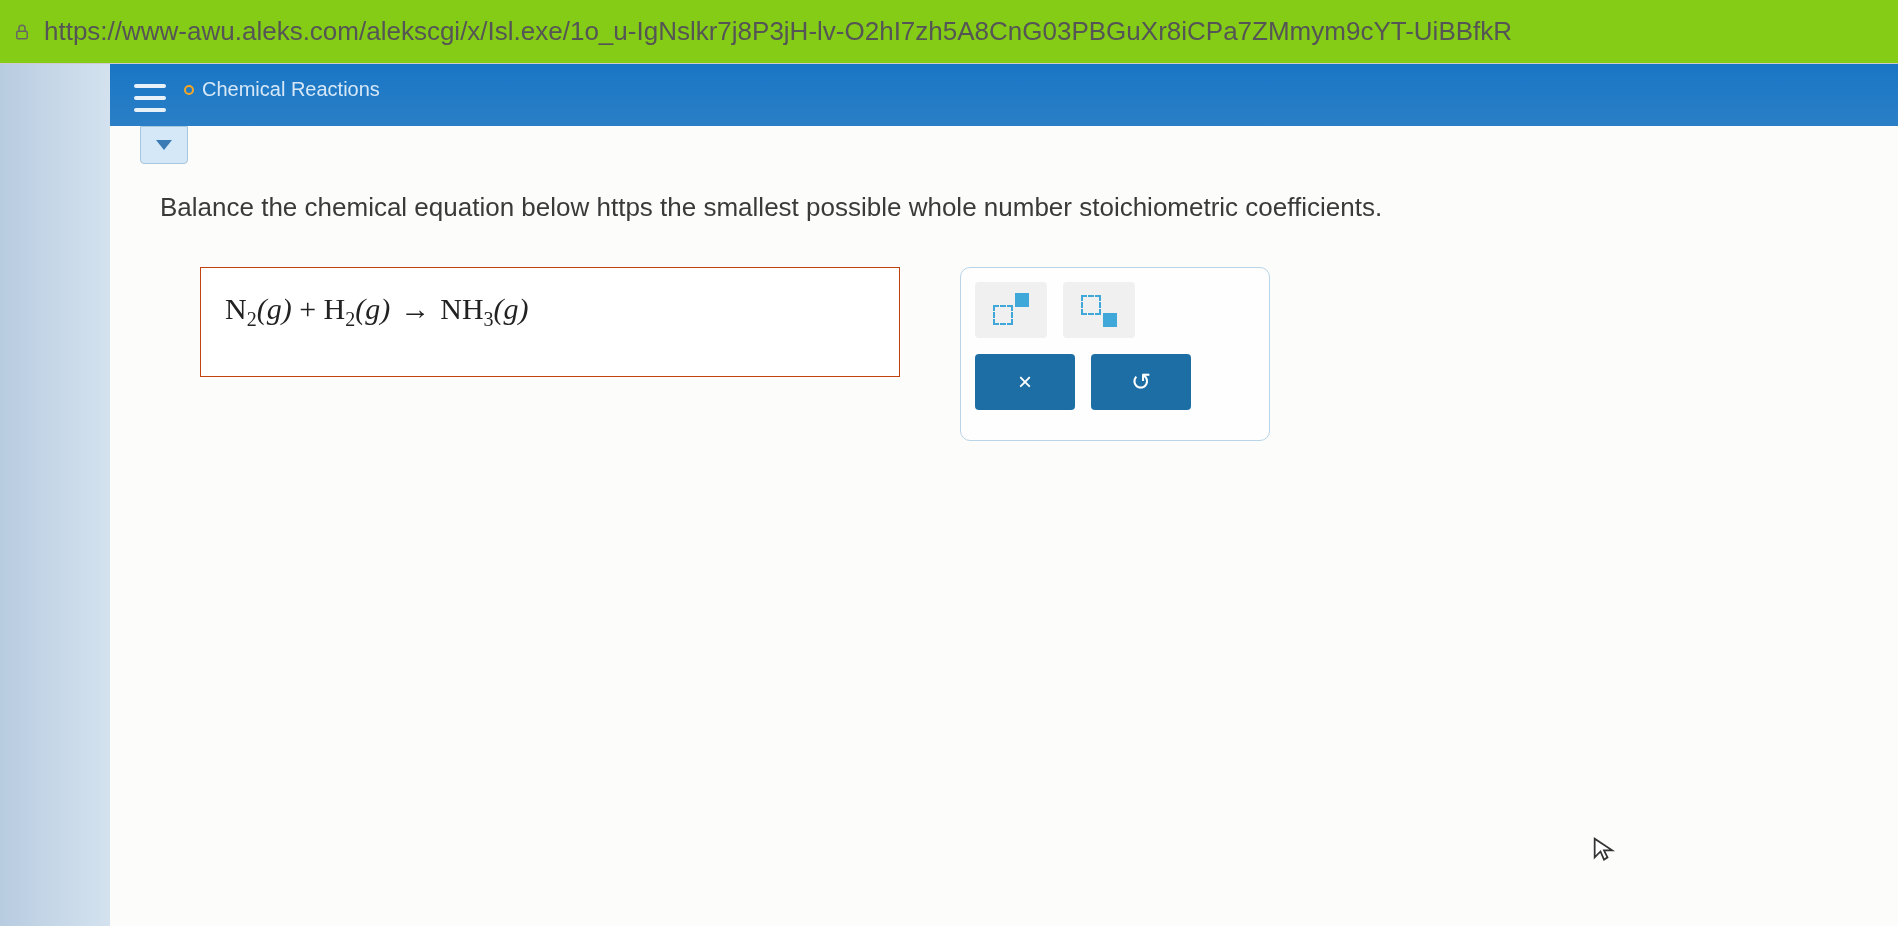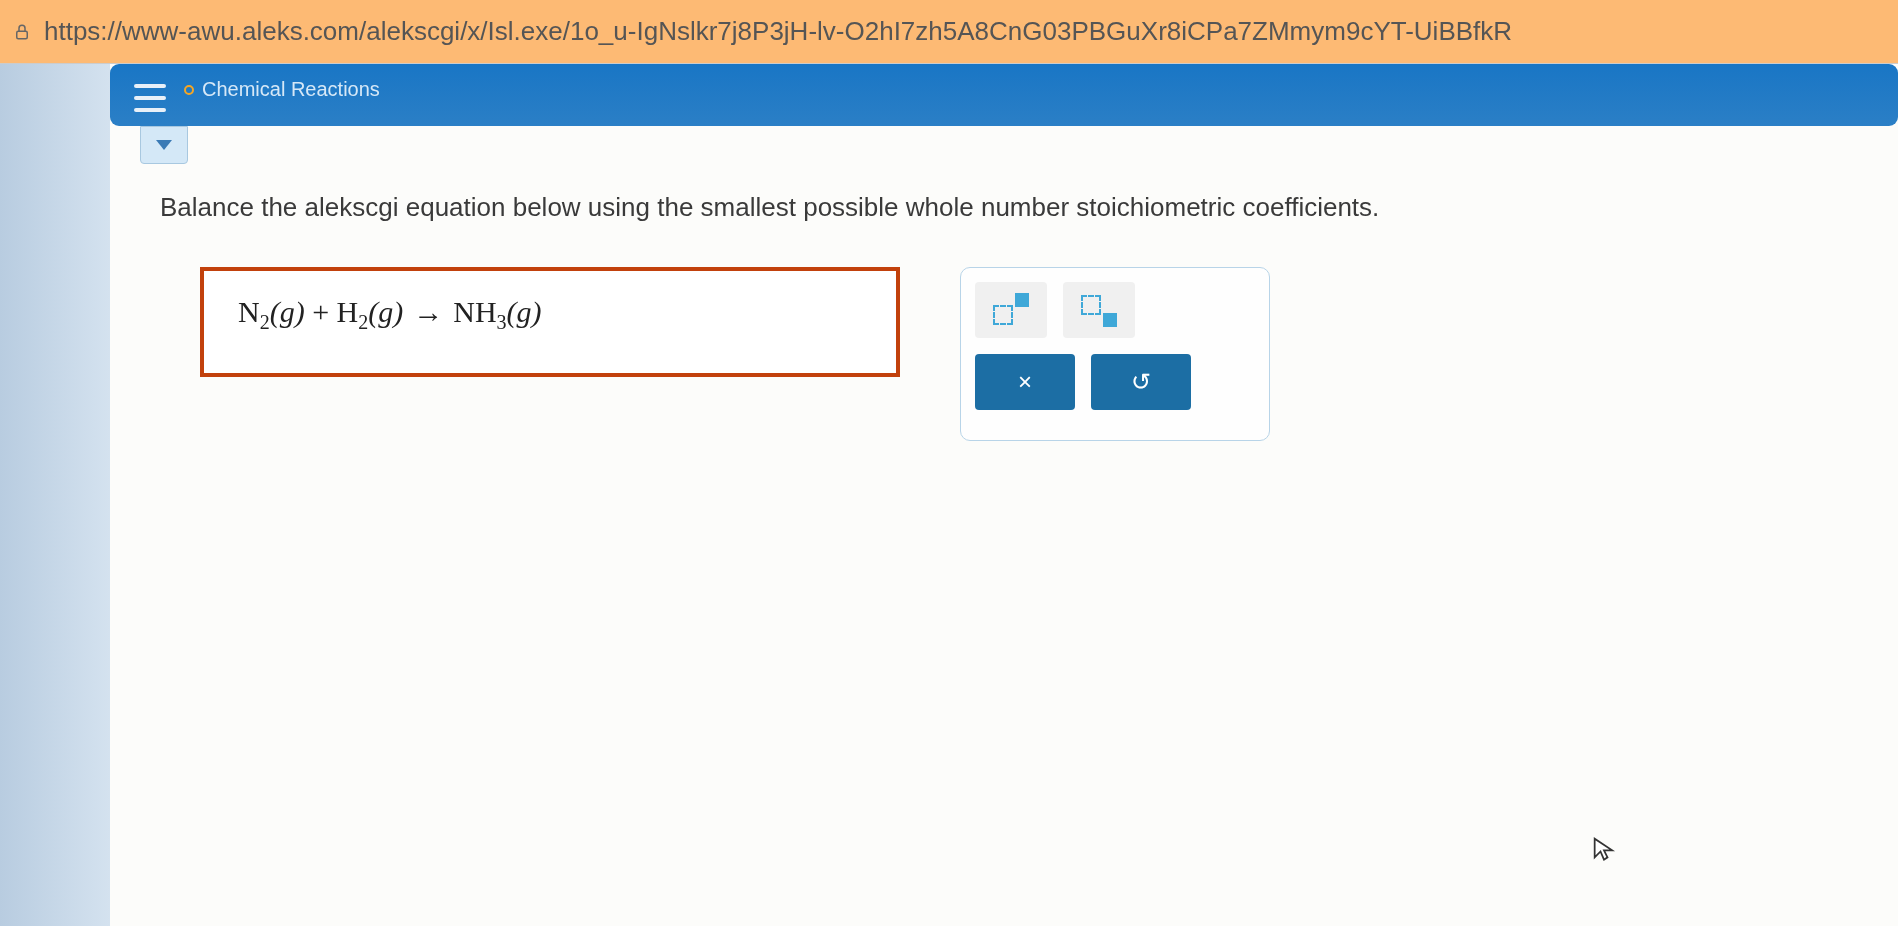--- a/index.html
+++ b/index.html
@@ -6,21 +6,21 @@
     body {
       font-family: Arial, Helvetica, sans-serif;
       background: #f5f5f5;
       width: 1898px;
       height: 926px;
       overflow: hidden;
     }
     .browser-bar {
       display: flex;
       align-items: center;
-      background: #fdba74;
+      background: #84cc16;
       border-bottom: 1px solid #ccc;
       padding: 8px 12px;
       height: 64px;
     }
     .lock-icon {
       width: 20px;
       height: 20px;
       margin-right: 12px;
       display: flex;
       align-items: center;
@@ -45,21 +45,20 @@
       flex: 1;
       background: #fcfcfa;
     }
     .header-band {
       background: linear-gradient(to bottom, #1976c5, #2b7fc6);
       color: #fff;
       padding: 14px 24px;
       display: flex;
       align-items: flex-start;
       gap: 18px;
-      border-radius: 9px;
     }
     .hamburger {
       width: 32px;
       height: 28px;
       display: flex;
       flex-direction: column;
       justify-content: space-between;
       cursor: pointer;
       margin-top: 6px;
     }
@@ -119,22 +118,22 @@
       margin-bottom: 40px;
       line-height: 1.5;
     }
     .work-row {
       display: flex;
       gap: 60px;
       align-items: flex-start;
       margin-left: 40px;
     }
     .equation-box {
-      border: 4px solid #c2410c;
-      padding: 24px 34px;
+      border: 1px solid #c2410c;
+      padding: 24px 24px;
       width: 700px;
       min-height: 110px;
       background: #fff;
       font-size: 30px;
       font-family: 'Times New Roman', serif;
       color: #222;
     }
     .eq-sub { font-size: 20px; vertical-align: sub; }
     .eq-state { font-style: italic; }
     .arrow { margin: 0 10px; display:inline-block; }
@@ -244,21 +243,21 @@
           <span>Chemical Reactions</span>
         </div>
       </div>
     </div>
 
     <div class="collapse-tab">
       <div class="chevron-down"></div>
     </div>
 
     <div class="question-area">
-      <div class="instruction">Balance the alekscgi equation below using the smallest possible whole number stoichiometric coefficients.</div>
+      <div class="instruction">Balance the chemical equation below https the smallest possible whole number stoichiometric coefficients.</div>
 
       <div class="work-row">
         <div class="equation-box">
           <span>N</span><span class="eq-sub">2</span><span class="eq-state">(g)</span><span> + </span><span>H</span><span class="eq-sub">2</span><span class="eq-state">(g)</span><span class="arrow">→</span><span>NH</span><span class="eq-sub">3</span><span class="eq-state">(g)</span>
         </div>
 
         <div class="tools-panel">
           <div class="tool-row">
             <button class="tool-btn">
               <span class="sup-icon">

